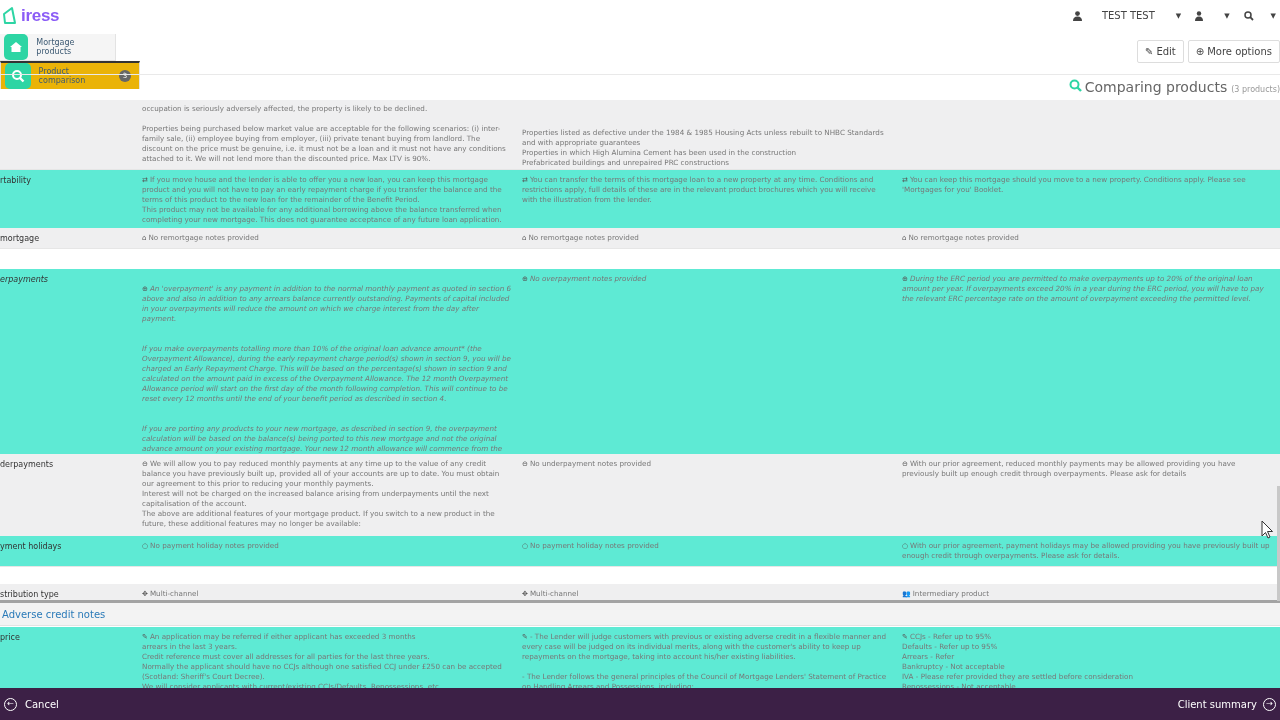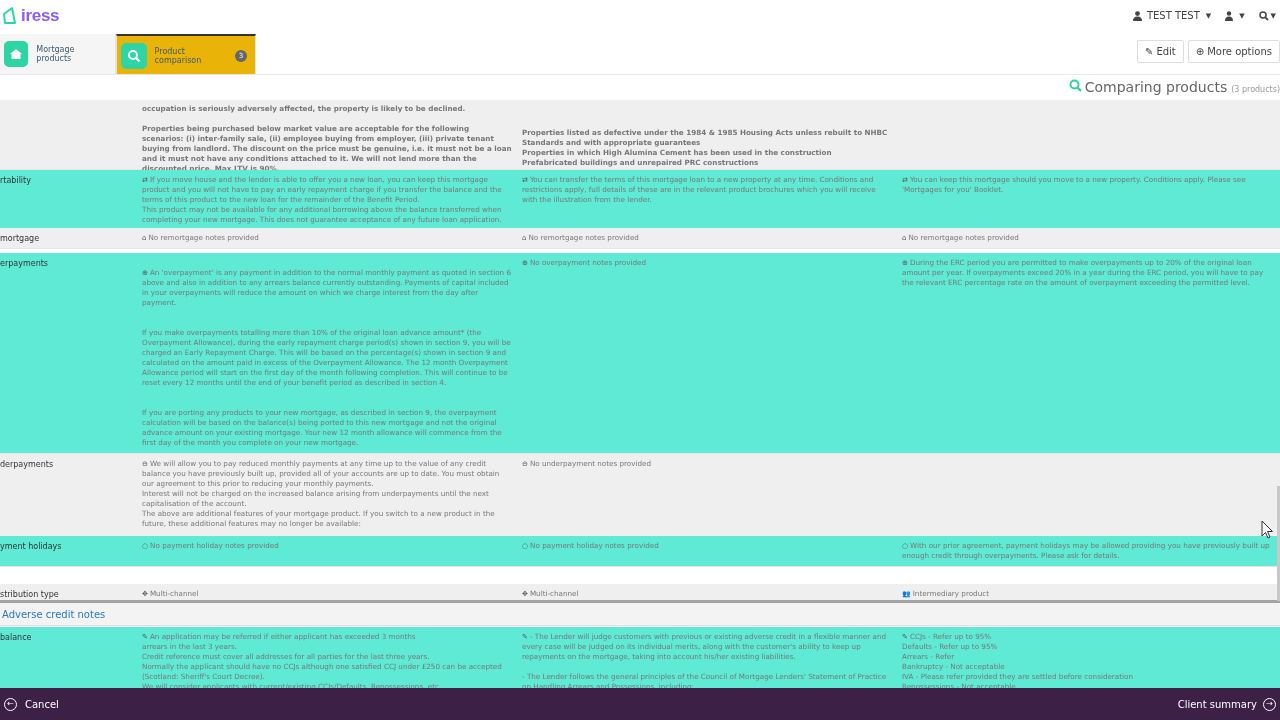--- a/index.html
+++ b/index.html
@@ -2,24 +2,24 @@
 <html><head>
 <meta charset="utf-8">
 <style>
   * { box-sizing: border-box; margin: 0; padding: 0; }
   html, body { width: 1280px; height: 720px; overflow: hidden; background: #ffffff; font-family: "DejaVu Sans", "Liberation Sans", sans-serif; color: #555; }
   .topbar { position: absolute; left: 0; top: 0; width: 1280px; height: 34px; background: #fff; }
   .logo { position: absolute; left: 2px; top: 6px; display: flex; align-items: center; }
   .logo svg { width: 16px; height: 20px; }
   .logo-text { font-family: "Liberation Sans", sans-serif; font-weight: bold; font-size: 17px; color: #8b5cf6; margin-left: 3px; letter-spacing: -0.3px; }
   .user-menu { position: absolute; right: 0; top: 10px; display: flex; align-items: center; font-size: 10px; color: #444; }
-  .user-menu .item { display: flex; align-items: center; margin-right: 14px; }
+  .user-menu .item { display: flex; align-items: center; margin-right: 14px; gap: 15px; }
   .user-menu .item:last-child { margin-right: 4px; }
   .caret { font-size: 7px; margin-left: 6px; color: #444; }
-  .tabs { position: absolute; left: 0; top: 34px; height: 41px; display: flex; }
+  .tabs { position: absolute; left: 0; top: 34px; height: 41px; display: flex; flex-direction: column; }
   .tab { height: 41px; display: flex; align-items: center; padding: 0 8px 0 4px; background: #f5f5f5; border-right: 1px solid #e3e3e3; border-bottom: 1px solid #e3e3e3; }
   .tab.active { background: #eab308; border-top: 2px solid #333; border-bottom: none; border-left: 1px solid #e3e3e3; }
   .tab-icon { width: 26px; height: 26px; border-radius: 5px; background: #2dd5a4; display: flex; align-items: center; justify-content: center; margin-right: 8px; }
   .tab-label { font-size: 8px; color: #3d5a73; }
   .tab-badge { display: inline-block; min-width: 12px; height: 12px; border-radius: 6px; background: #666; color: #fff; font-size: 7px; text-align: center; line-height: 12px; margin-left: 2px; }
   .actions { position: absolute; right: 0; top: 40px; display: flex; }
   .btn { height: 23px; border: 1px solid #ddd; border-radius: 2px; background: #fff; font-size: 10px; color: #444; display: flex; align-items: center; padding: 0 7px; margin-left: 4px; }
   .btn span.ic { margin-right: 3px; font-size: 10px; }
   .rule { position: absolute; left: 0; top: 74px; width: 1280px; height: 1px; background: #e9e9e9; }
   .comparing { position: absolute; right: 0; top: 79px; display: flex; align-items: baseline; white-space: nowrap; }
@@ -117,21 +117,21 @@
   <svg width="13" height="13" viewBox="0 0 13 13">
       <circle cx="5.5" cy="5.5" r="4" fill="none" stroke="#2dd5a4" stroke-width="2"></circle>
       <path d="M8.5 8.5 L12 12" stroke="#2dd5a4" stroke-width="2.4"></path>
     </svg>
   <span class="title">Comparing products</span>
   <span class="count">(3 products)</span>
 </div>
 
 <div class="content">
 
-  <div class="row grey" style="top:0; height:70px;font-weight:bold;">
+  <div class="row grey" style="top:0; height:70px;">
     <div class="label"></div>
     <div class="cell c1" style="padding-top:4px;">
       <p>occupation is seriously adversely affected, the property is likely to be declined.</p>
       <p>Properties being purchased below market value are acceptable for the following scenarios: (i) inter-family sale, (ii) employee buying from employer, (iii) private tenant buying from landlord. The discount on the price must be genuine, i.e. it must not be a loan and it must not have any conditions attached to it. We will not lend more than the discounted price. Max LTV is 90%.</p>
     </div>
     <div class="cell c2" style="padding-top:18px; white-space:pre-line;">
       <p>Properties listed as defective under the 1984 &amp; 1985 Housing Acts unless rebuilt to NHBC Standards and with appropriate guarantees
 Properties in which High Alumina Cement has been used in the construction
 Prefabricated buildings and unrepaired PRC constructions</p>
     </div>
@@ -146,39 +146,40 @@
     <div class="cell c3"><span class="ci">⇄</span><span>You can keep this mortgage should you move to a new property. Conditions apply. Please see 'Mortgages for you' Booklet.</span></div>
   </div>
 
   <div class="row grey" style="top:128px; height:21px;">
     <div class="label">mortgage</div>
     <div class="cell c1"><span class="ci">⌂</span><span>No remortgage notes provided</span></div>
     <div class="cell c2"><span class="ci">⌂</span><span>No remortgage notes provided</span></div>
     <div class="cell c3"><span class="ci">⌂</span><span>No remortgage notes provided</span></div>
   </div>
 
-  <div class="row white" style="top:153px; height:201px;">
+  <div class="row white" style="top:169px; height:201px;font-style:italic;">
     <div class="label">erpayments</div>
     <div class="cell c1" style="white-space:pre-line;">
       <p><span class="ci">⊕</span><span>An 'overpayment' is any payment in addition to the normal monthly payment as quoted in section 6 above and also in addition to any arrears balance currently outstanding. Payments of capital included in your overpayments will reduce the amount on which we charge interest from the day after payment.</span></p>
       <p>If you make overpayments totalling more than 10% of the original loan advance amount* (the Overpayment Allowance), during the early repayment charge period(s) shown in section 9, you will be charged an Early Repayment Charge. This will be based on the percentage(s) shown in section 9 and calculated on the amount paid in excess of the Overpayment Allowance. The 12 month Overpayment Allowance period will start on the first day of the month following completion. This will continue to be reset every 12 months until the end of your benefit period as described in section 4.</p>
       <p>If you are porting any products to your new mortgage, as described in section 9, the overpayment calculation will be based on the balance(s) being ported to this new mortgage and not the original advance amount on your existing mortgage. Your new 12 month allowance will commence from the first day of the month you complete on your new mortgage.</p>
       <p>There are no restrictions to making overpayments after the product Fee Period has ended.
 *original loan advanced amount is that quoted in section 6 excluding any fees added to the loan and less any fees deducted from the loan amount advanced.</p>
     </div>
     <div class="cell c2"><span class="ci">⊕</span><span>No overpayment notes provided</span></div>
     <div class="cell c3"><span class="ci">⊕</span><span>During the ERC period you are permitted to make overpayments up to 20% of the original loan amount per year. If overpayments exceed 20% in a year during the ERC period, you will have to pay the relevant ERC percentage rate on the amount of overpayment exceeding the permitted level.</span></div>
   </div>
 
   <div class="row grey" style="top:354px; height:92px;">
     <div class="label">derpayments</div>
     <div class="cell c1" style="white-space:pre-line;"><span class="ci">⊖</span><span>We will allow you to pay reduced monthly payments at any time up to the value of any credit balance you have previously built up, provided all of your accounts are up to date. You must obtain our agreement to this prior to reducing your monthly payments.
 Interest will not be charged on the increased balance arising from underpayments until the next capitalisation of the account.
 The above are additional features of your mortgage product. If you switch to a new product in the future, these additional features may no longer be available:</span></div>
     <div class="cell c2"><span class="ci">⊖</span><span>No underpayment notes provided</span></div>
+    <div class="cell c3"><span class="ci">⊖</span><span>With our prior agreement, reduced monthly payments may be allowed providing you have previously built up enough credit through overpayments. Please ask for details</span></div>
   </div>
 
   <div class="row white" style="top:436px; height:31px;">
     <div class="label">yment holidays</div>
     <div class="cell c1"><span class="ci">○</span><span>No payment holiday notes provided</span></div>
     <div class="cell c2"><span class="ci">○</span><span>No payment holiday notes provided</span></div>
     <div class="cell c3"><span class="ci">○</span><span>With our prior agreement, payment holidays may be allowed providing you have previously built up enough credit through overpayments. Please ask for details.</span></div>
   </div>
 
   <div class="row grey" style="top:484px; height:28px;">
@@ -186,21 +187,21 @@
     <div class="cell c1"><span class="ci">✥</span><span>Multi-channel</span></div>
     <div class="cell c2"><span class="ci">✥</span><span>Multi-channel</span></div>
     <div class="cell c3"><span class="ci">👥</span><span>Intermediary product</span></div>
   </div>
 
   <div class="section-header" style="top:500px;">
     <span>Adverse credit notes</span>
   </div>
 
   <div class="row white" style="top:527px; height:70px;">
-    <div class="label">balance</div>
+    <div class="label">price</div>
     <div class="cell c1" style="white-space:pre-line;"><span class="ci">✎</span><span>An application may be referred if either applicant has exceeded 3 months
 arrears in the last 3 years.
 Credit reference must cover all addresses for all parties for the last three years.
 Normally the applicant should have no CCJs although one satisfied CCJ under £250 can be accepted
 (Scotland: Sheriff's Court Decree).
 We will consider applicants with current/existing CCJs/Defaults. Repossessions, etc...</span></div>
     <div class="cell c2" style="white-space:pre-line;"><span class="ci">✎</span><span>- The Lender will judge customers with previous or existing adverse credit in a flexible manner and every case will be judged on its individual merits, along with the customer's ability to keep up repayments on the mortgage, taking into account his/her existing liabilities.
 
 - The Lender follows the general principles of the Council of Mortgage Lenders' Statement of Practice on Handling Arrears and Possessions, including:</span></div>
     <div class="cell c3" style="white-space:pre-line;"><span class="ci">✎</span><span>CCJs - Refer up to 95%

